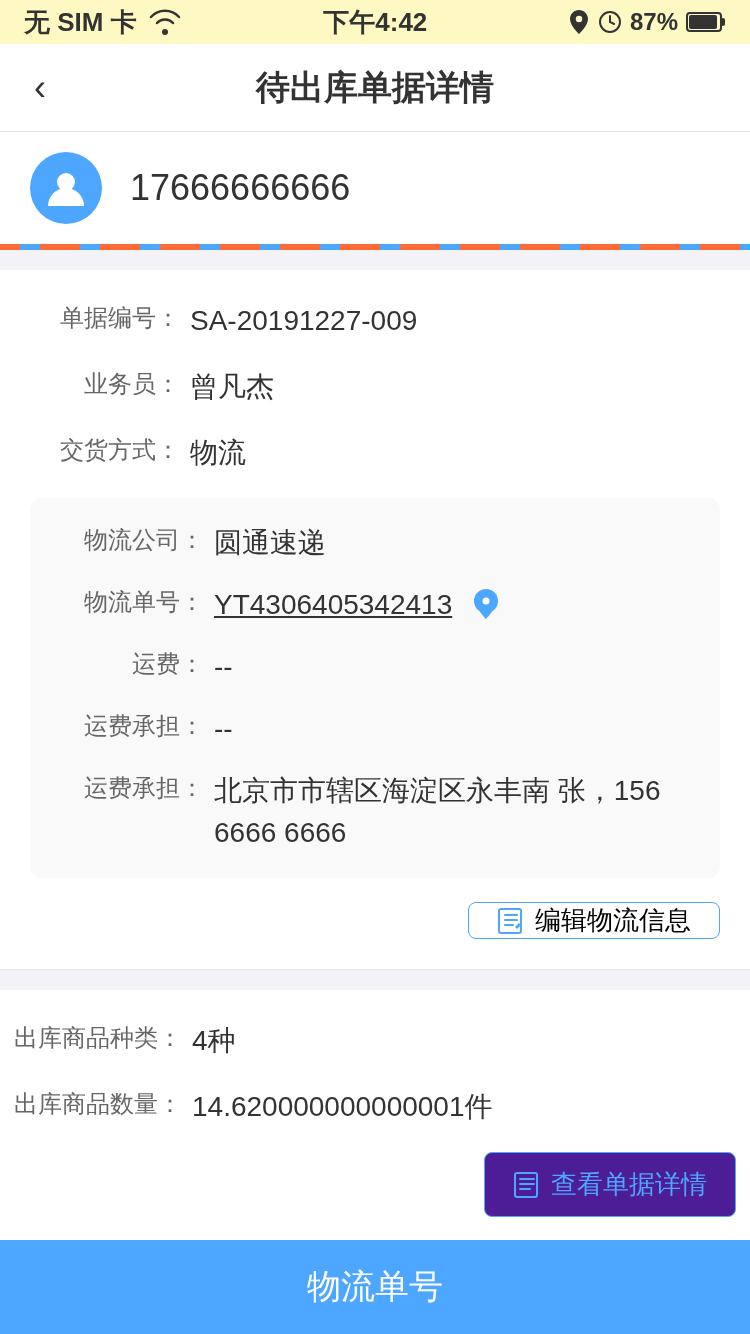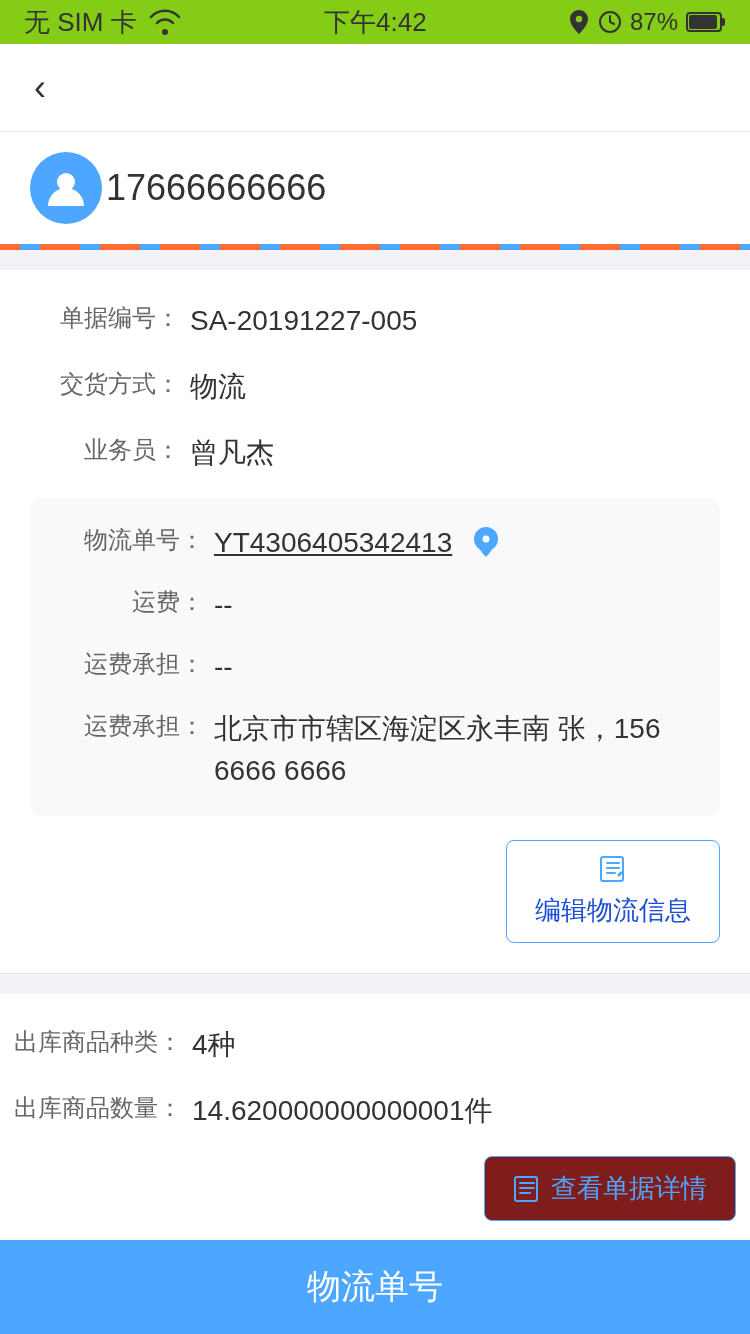--- a/index.html
+++ b/index.html
@@ -11,25 +11,25 @@
       background: #f2f2f7;
       font-size: 28px;
       color: #333;
     }
 
     
     .status-bar {
       display: flex;
       justify-content: space-between;
       align-items: center;
-      background: #84cc16;
+      background: #fef9c3;
       padding: 0 24px;
       height: 44px;
       font-size: 26px;
-      font-weight: 400;
+      font-weight: 700;
     }
     .status-left { display: flex; align-items: center; gap: 10px; }
     .status-right { display: flex; align-items: center; gap: 8px; font-size: 24px; }
 
     
     .nav-bar {
       display: flex;
       align-items: center;
       background: #fff;
       height: 88px;
@@ -51,21 +51,21 @@
       font-weight: 600;
       color: #333;
     }
 
     
     .customer-header {
       background: #fff;
       display: flex;
       align-items: center;
       padding: 20px 30px;
-      gap: 4px;
+      gap: 28px;
     }
     .customer-avatar {
       width: 72px;
       height: 72px;
       border-radius: 50%;
       background: #4da6ff;
       display: flex;
       align-items: center;
       justify-content: center;
     }
@@ -133,49 +133,48 @@
     }
 
     
     .edit-button-row {
       display: flex;
       justify-content: flex-end;
       margin-top: 24px;
     }
     .edit-button {
       border: 1.5px solid #4da6ff;
-      color: #1d4ed8;
+      color: #000000;
       background: #fff;
       border-radius: 8px;
-      padding: 14px 28px;
+      padding: 0 28px;
       font-size: 26px;
       display: flex;
       align-items: center;
       gap: 10px;
       cursor: pointer;
-      flex-direction: column;
     }
 
     
     .goods-section {
       background: #fff;
       margin-top: 20px;
       padding: 30px 14px;
     }
 
     
     .view-details-row {
       display: flex;
       justify-content: flex-end;
       margin-top: 24px;
     }
     .view-details-button {
       border: 1.5px solid #4da6ff;
       color: #4da6ff;
-      background: #7f1d1d;
+      background: #4c1d95;
       border-radius: 8px;
       padding: 14px 28px;
       font-size: 26px;
       display: flex;
       align-items: center;
       gap: 10px;
       cursor: pointer;
     }
 
     
@@ -247,49 +246,54 @@
       <svg width="40" height="22" viewBox="0 0 40 22">
         <rect x="1" y="2" width="34" height="18" rx="3" stroke="#333" stroke-width="2" fill="none"></rect>
         <rect x="3" y="4" width="28" height="14" rx="2" fill="#333"></rect>
         <rect x="35" y="7" width="4" height="8" rx="2" fill="#333"></rect>
       </svg>
     </div>
   </div>
 
   <div class="nav-bar">
     <span class="nav-back">‹</span>
+    <span class="nav-title">待出库单据详情</span>
   </div>
 
   <div class="customer-header">
     <div class="customer-avatar">
       <svg width="44" height="44" viewBox="0 0 44 44">
         <circle cx="22" cy="16" r="9" fill="#fff"></circle>
         <path d="M4 40c0-9.94 8.06-18 18-18s18 8.06 18 18" fill="#fff"></path>
       </svg>
     </div>
     <span class="customer-phone">17666666666</span>
   </div>
 
   <div class="dashed-divider"></div>
 
   <div class="section">
     <div class="info-row">
       <span class="info-label">单据编号：</span>
-      <span class="info-value">SA-20191227-005</span>
+      <span class="info-value">SA-20191227-009</span>
+    </div>
+    <div class="info-row">
+      <span class="info-label">业务员：</span>
+      <span class="info-value">曾凡杰</span>
     </div>
     <div class="info-row">
       <span class="info-label">交货方式：</span>
       <span class="info-value">物流</span>
     </div>
-    <div class="info-row">
-      <span class="info-label">业务员：</span>
-      <span class="info-value">曾凡杰</span>
-    </div>
 
     <div class="logistics-card">
+      <div class="info-row">
+        <span class="info-label">物流公司：</span>
+        <span class="info-value">圆通速递</span>
+      </div>
       <div class="info-row">
         <span class="info-label">物流单号：</span>
         <span class="info-value">
           <span class="tracking-number-row">
             <span>YT43064053424​13</span>
             <svg width="36" height="36" viewBox="0 0 36 36" style="cursor:pointer;">
               <circle cx="18" cy="14" r="12" fill="#4da6ff"></circle>
               <path d="M18 4C12.48 4 8 8.48 8 14c0 8.25 10 18 10 18s10-9.75 10-18c0-5.52-4.48-10-10-10zm0 13.5A3.5 3.5 0 1 1 18 10.5a3.5 3.5 0 0 1 0 7z" fill="#4da6ff"></path>
               <circle cx="18" cy="14" r="3.5" fill="#fff"></circle>
             </svg>

